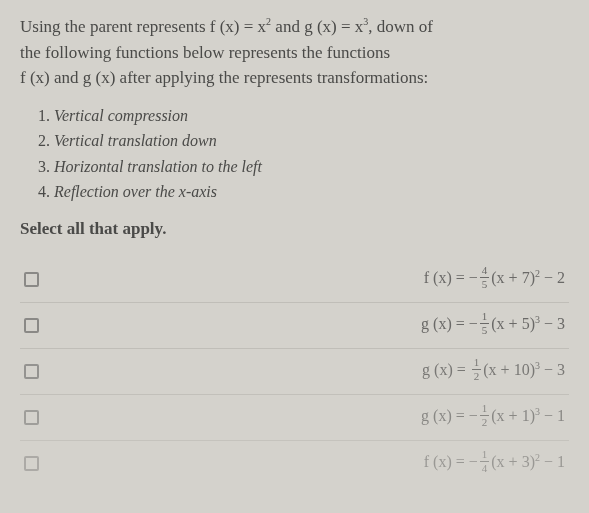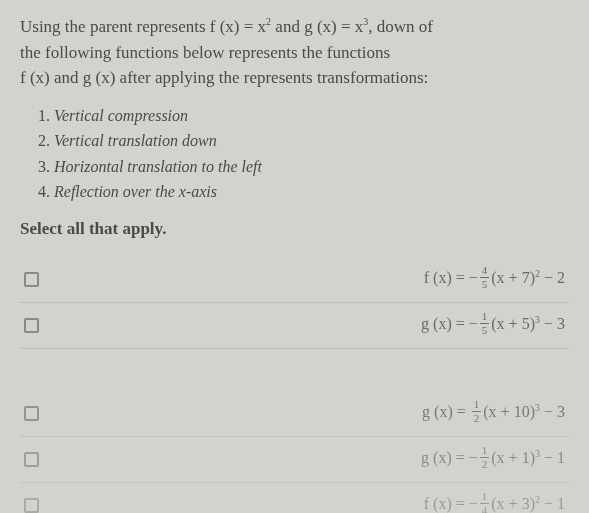--- a/index.html
+++ b/index.html
@@ -85,21 +85,21 @@
     padding: 0 2px 1px;
   }
   .frac .den {
     display: block;
     padding: 1px 2px 0;
   }
   sup {
     font-size: 10px;
     vertical-align: super;
   }
-  .faded1 { opacity: 0.85; margin-top: 42px; }
+  .faded1 { opacity: 0.85; }
   .faded2 { opacity: 0.7; }
   .faded3 { opacity: 0.55; }
 </style>
 </head>
 <body>
 
 <div class="question">
   <span>Using the parent represents </span><span class="fvar">f (x)</span><span> = </span><span class="fvar">x</span><sup>2</sup><span> and </span><span class="fvar">g (x)</span><span> = </span><span class="fvar">x</span><sup>3</sup><span>, down of</span>
   <br>
   <span>the following functions below represents the functions</span>

